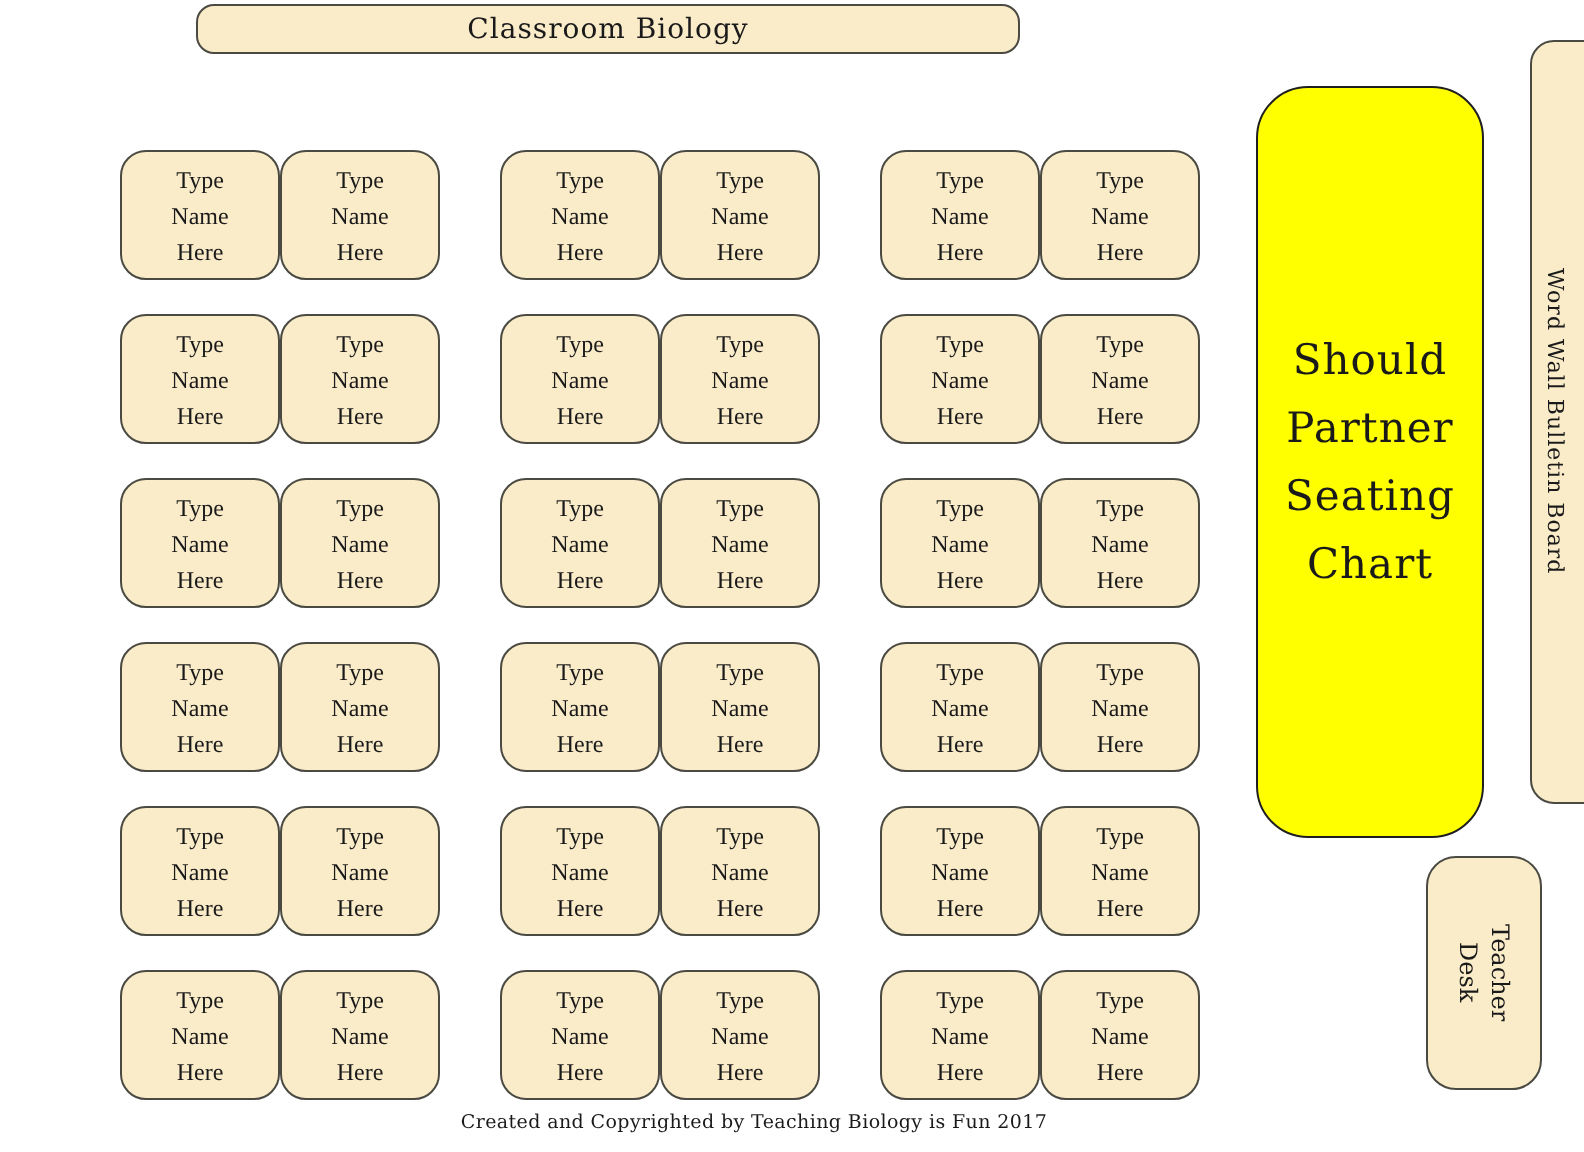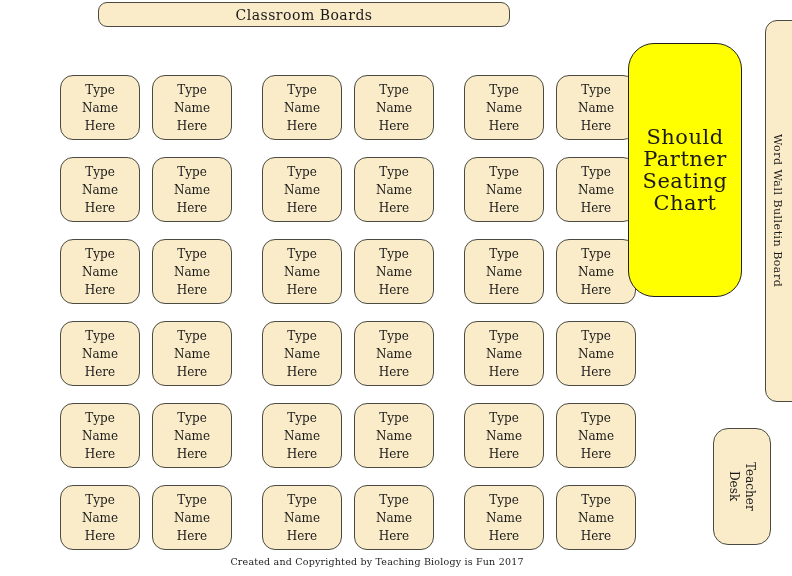--- a/index.html
+++ b/index.html
@@ -27,46 +27,46 @@
     letter-spacing: 0.5px;
   }
 
   
   .desk-grid {
     position: absolute;
     left: 60px; top: 75px;
     display: flex; flex-direction: column; gap: 17px;
   }
   .desk-row { display: flex; gap: 30px; }
-  .desk-pair { display: flex; gap: 12px; }
+  .desk-pair { display: flex; gap: 0; font-family: Liberation Serif, serif; }
   .desk {
     width: 80px; height: 65px;
     background: var(--desk-fill, #faeccb);
     border: 1px solid var(--outline, #4a4a42);
     border-radius: 13px;
     display: flex; align-items: center; justify-content: center;
     text-align: center;
     font-size: 12px;
     line-height: 18px;
     white-space: pre-line;
     cursor: text;
   }
 
   
   .partner-board {
     position: absolute;
     left: 628px; top: 43px;
-    width: 114px; height: 254px;
+    width: 114px; height: 376px;
     background: var(--board-fill, #ffff00);
     border: 1px solid #1f1f1f;
     border-radius: 26px;
     display: flex; align-items: center; justify-content: center;
     text-align: center;
     font-size: 21px;
-    line-height: 22px;
+    line-height: 34px;
     letter-spacing: 0.5px;
     white-space: pre-line;
   }
 
   
   .word-wall {
     position: absolute;
     left: 765px; top: 20px;
     width: 42px; height: 382px;
     background: var(--desk-fill, #faeccb);
@@ -111,21 +111,21 @@
     font-size: 9.5px;
     letter-spacing: 0.2px;
   }
 </style>
 </head>
 <body>
 
 <div class="page">
 
   <div class="header-board">
-    <span>Classroom Boards</span>
+    <span>Classroom Biology</span>
   </div>
 
   <div class="desk-grid">
       <div class="desk-row">
         <div class="desk-pair">
           <div class="desk">Type
 Name
 Here</div>
           <div class="desk">Type
 Name

